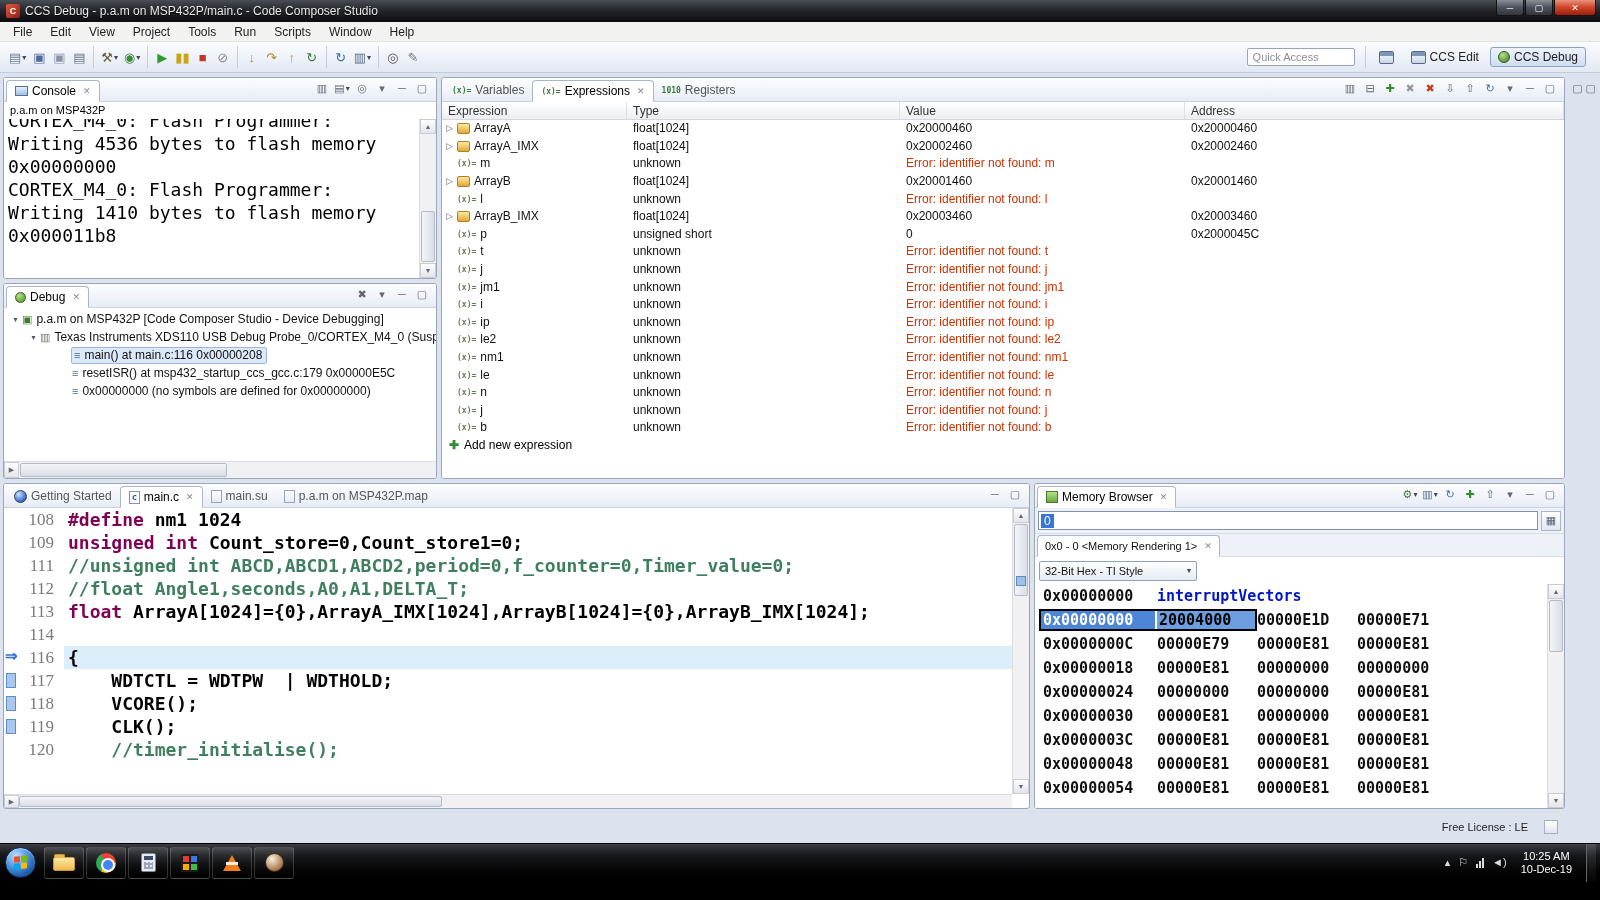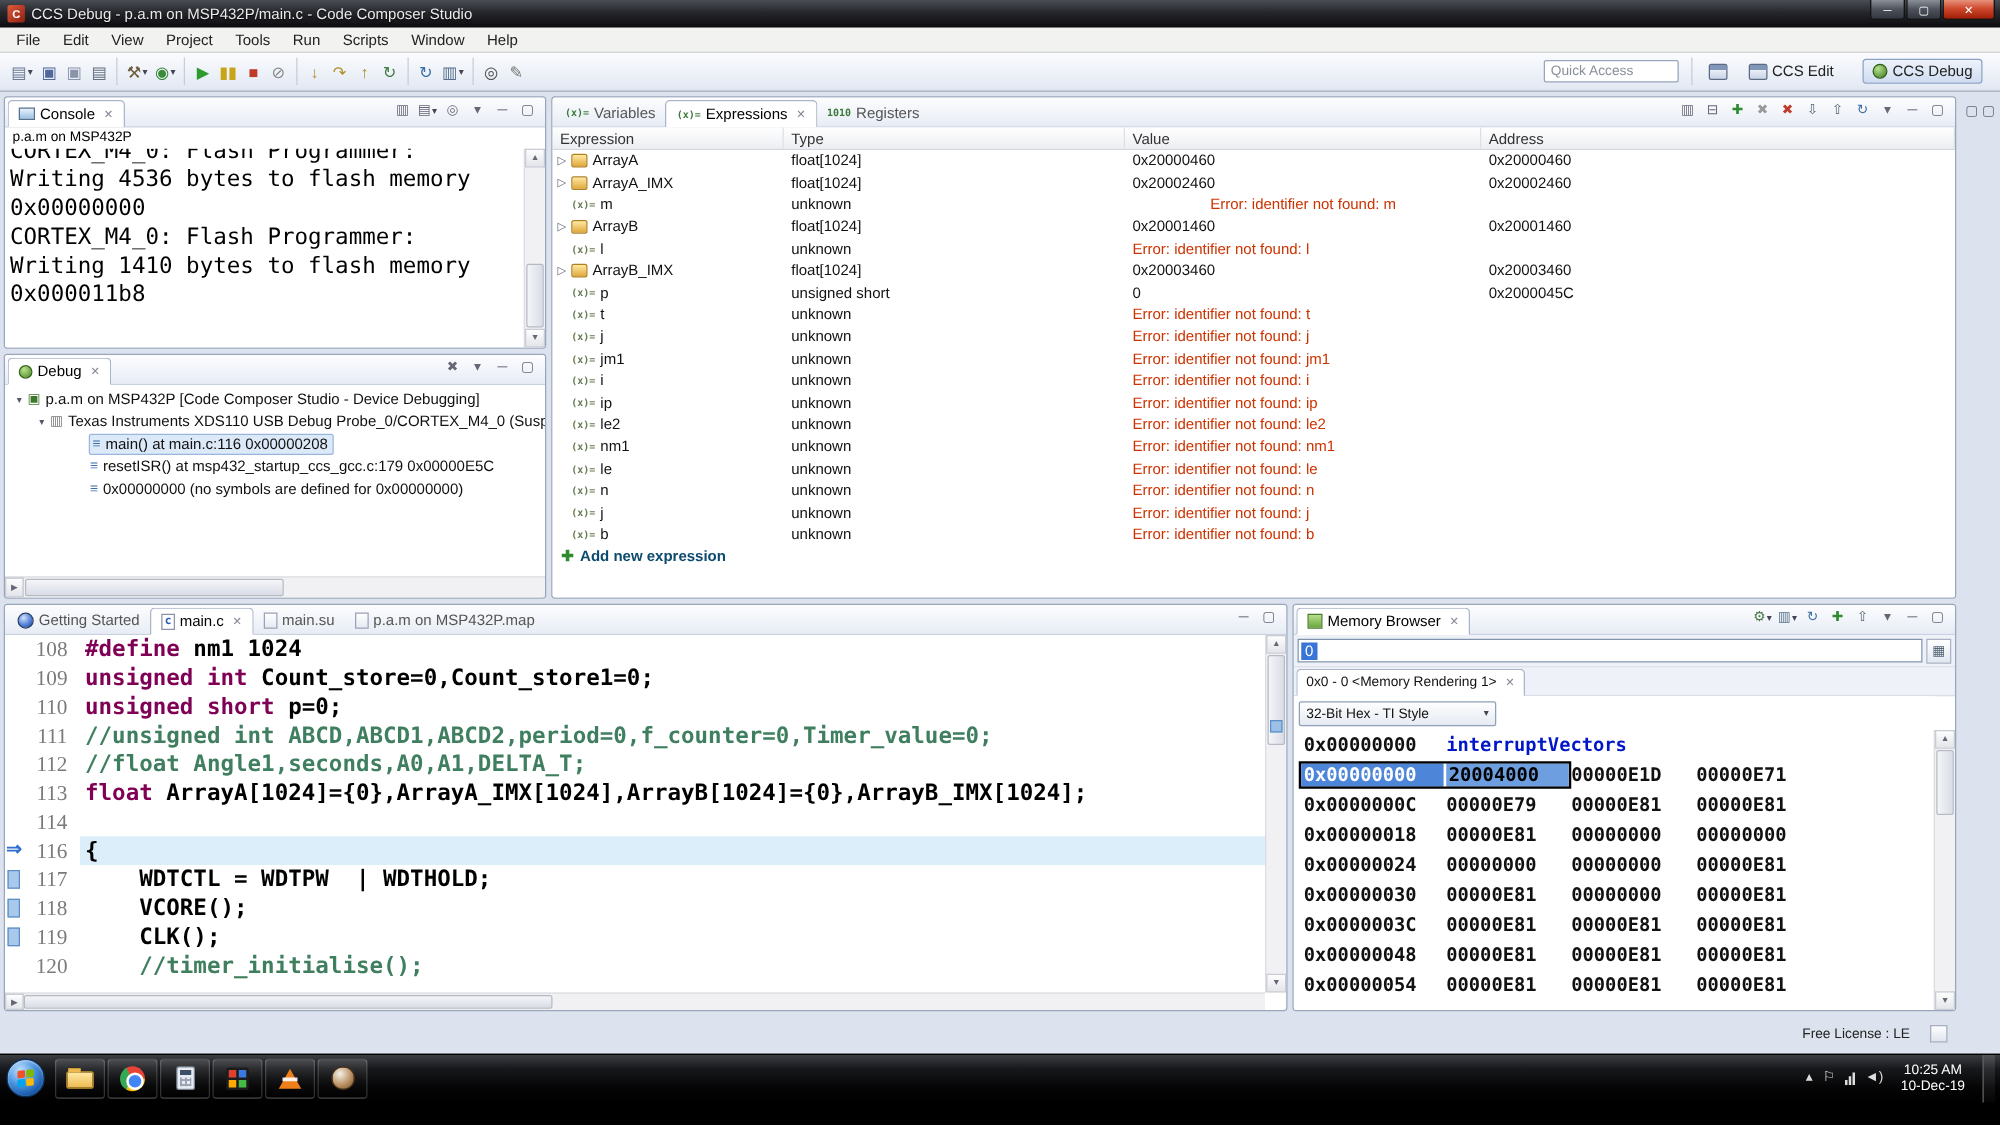--- a/index.html
+++ b/index.html
@@ -32,21 +32,21 @@
     border:1px solid transparent;border-radius:3px;}
   .tb-icon .g{font-size:13px;line-height:1;}
   .caret{font-size:8px;color:#445;margin-left:1px;}
   .tb-sep{width:1px;height:22px;background:#c6cdd9;margin:0 4px;display:inline-block;}
   .tb-right{margin-left:auto;display:flex;align-items:center;gap:6px;padding-right:8px;}
   .qa-box{width:108px;height:18px;border:1px solid #98a5bb;border-radius:2px;background:#fff;
     color:#8a8f99;font-size:11px;display:flex;align-items:center;padding:0 5px;}
   .pi{width:15px;height:13px;border:1px solid #5a6a85;border-radius:2px;position:relative;
     background:linear-gradient(#fdfdff,#c9d4e6);}
   .pi::before{content:"";position:absolute;left:0;right:0;top:0;height:4px;background:#7f96b8;}
-  .persps{display:flex;align-items:center;gap:15px;}
+  .persps{display:flex;align-items:center;gap:3px;}
   .persp{display:flex;align-items:center;gap:4px;padding:2px 7px;border:1px solid transparent;
     border-radius:3px;font-size:12px;color:#222;white-space:nowrap;}
   .persp.active{background:linear-gradient(#eef3fb,#cfdcf0);border-color:#8aa2c4;}
   .pbug{width:12px;height:12px;border-radius:50%;border:1px solid #2c5c14;
     background:radial-gradient(circle at 35% 30%,#b8e08c,#3f7a22);}
 
   
   .workbench{position:absolute;top:73px;left:0;width:100%;height:770px;background:#dde3ee;}
   .trim-icons{position:absolute;right:4px;top:82px;display:flex;gap:3px;color:#667;font-size:11px;}
 
@@ -123,21 +123,21 @@
   .erow{display:flex;height:17.6px;line-height:17px;align-items:center;font-size:12px;}
   .ec{padding:0 6px;overflow:hidden;white-space:nowrap;}
   .ec1{display:flex;align-items:center;padding-left:4px;flex:none;}
   .earrow{width:11px;font-size:9px;color:#667;flex:none;}
   .earr-sp{width:11px;flex:none;}
   .aicon{width:13px;height:11px;border-radius:2px;flex:none;margin-right:4px;
     background:linear-gradient(#ffe9a0,#e0a83c);border:1px solid #b08020;}
   .xicon{font:bold 8px "DejaVu Sans Mono",monospace;color:#667a52;margin-right:4px;white-space:nowrap;flex:none;}
   .err{color:#cc3300;}
   .addrow .plus{color:#2e8b2e;font-weight:bold;margin:0 5px 0 7px;font-size:12px;}
-  .addrow .albl{color:#0c4a6e;font-weight:bold;}
+  .addrow .albl{color:#000000;}
 
   
   .editor-body{position:absolute;left:0;top:24px;right:17px;bottom:14px;overflow:hidden;background:#fff;}
   .code-row{display:flex;height:23px;align-items:center;}
   .ann{width:16px;height:23px;position:relative;flex:none;}
   .sq{position:absolute;left:2px;top:4px;width:10px;height:15px;background:#a8c8ec;border:1px solid #5d8fc6;}
   .arr{position:absolute;left:1px;top:1px;color:#2e6fd0;font-weight:bold;font-size:15px;}
   .lnum{width:44px;flex:none;text-align:right;padding-right:10px;color:#7a7a7a;
     font-family:Liberation Serif, serif;font-size:17px;}
   .code{flex:1;font-family:"DejaVu Sans Mono",monospace;font-size:18px;font-weight:bold;
@@ -516,21 +516,21 @@
           <span class="ec" style="width: 285px;">0x20002460</span>
           <span class="ec" style="flex: 1 1 0%;">0x20002460</span>
         </div>
         <div class="erow">
           <span class="ec ec1" style="width: 185px;">
             <span class="earr-sp"></span>
             <span class="xicon">(x)=</span>
             <span class="ename">m</span>
           </span>
           <span class="ec" style="width: 273px;">unknown</span>
-          <span class="ec err" style="width: 285px; text-align: center;">Error: identifier not found: m</span>
+          <span class="ec err" style="width: 285px;">Error: identifier not found: m</span>
           <span class="ec" style="flex: 1 1 0%;"></span>
         </div>
         <div class="erow">
           <span class="ec ec1" style="width: 185px;">
             <span class="earrow">▷</span>
             <span class="aicon"></span>
             <span class="ename">ArrayB</span>
           </span>
           <span class="ec" style="width: 273px;">float[1024]</span>
           <span class="ec" style="width: 285px;">0x20001460</span>
@@ -716,25 +716,20 @@
     <div class="editor-body" id="editor-lines">
         <div class="code-row">
           <span class="ann"></span>
           <span class="lnum">108</span>
           <span class="code"><span class="seg-k">#define</span><span class="seg-p"> nm1 1024</span></span>
         </div>
         <div class="code-row">
           <span class="ann"></span>
           <span class="lnum">109</span>
           <span class="code"><span class="seg-k">unsigned int</span><span class="seg-p"> Count_store=0,Count_store1=0;</span></span>
-        </div>
-        <div class="code-row">
-          <span class="ann"></span>
-          <span class="lnum">110</span>
-          <span class="code"><span class="seg-k">unsigned short</span><span class="seg-p"> p=0;</span></span>
         </div>
         <div class="code-row">
           <span class="ann"></span>
           <span class="lnum">111</span>
           <span class="code"><span class="seg-c">//unsigned int ABCD,ABCD1,ABCD2,period=0,f_counter=0,Timer_value=0;</span></span>
         </div>
         <div class="code-row">
           <span class="ann"></span>
           <span class="lnum">112</span>
           <span class="code"><span class="seg-c">//float Angle1,seconds,A0,A1,DELTA_T;</span></span>

